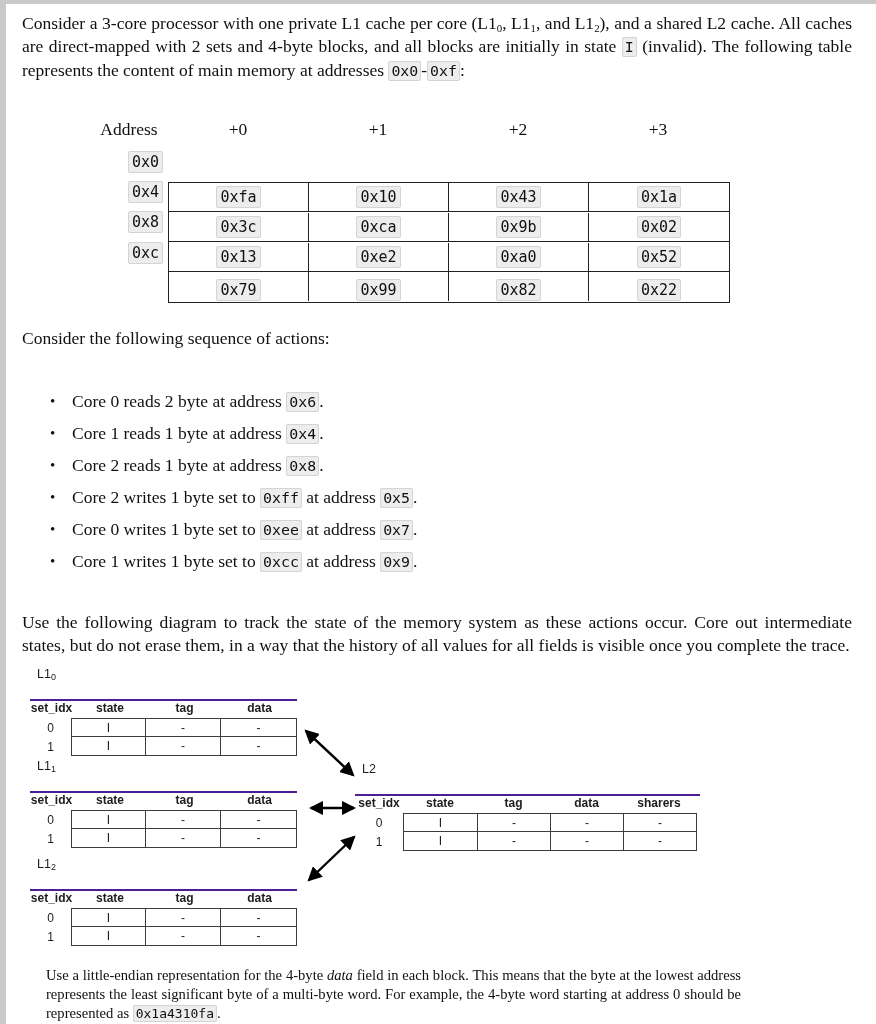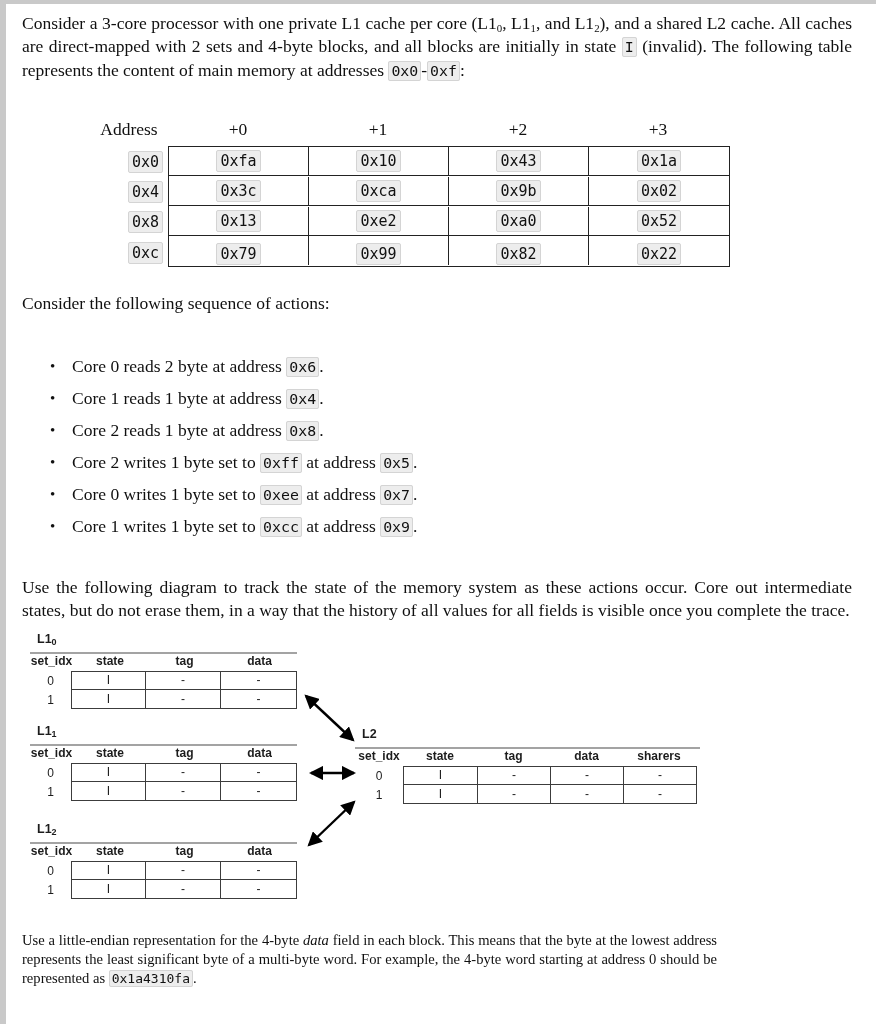--- a/index.html
+++ b/index.html
@@ -38,20 +38,21 @@
   .addr-col { width:78px; display:flex; flex-direction:column; padding-top:1px; }
   .addr-cell {
     height:30.2px; display:flex; align-items:center; justify-content:flex-end;
     padding-right:5px;
   }
   .addr-cell code.chip, .mem-cell code.chip { font-size:15px; padding:1px 3px; }
   .mem-grid {
     display:grid; grid-template-columns:repeat(4,140px);
     border:1.5px solid #222;
     height:121px;
+    margin-top:36px;
   }
   .mem-cell {
     height:29px; display:flex; align-items:center; justify-content:center;
     border-right:1.5px solid #222; border-bottom:1.5px solid #222;
   }
   .mem-cell:nth-child(4n) { border-right:none; }
   .mem-cell:nth-child(n+13) { border-bottom:none;align-items:flex-end; }
 
   
   .actions-intro { margin-top:24px; }
@@ -62,22 +63,22 @@
   .action-item .bullet { width:22px; margin-left:28px; font-size:15px; }
   .instructions { margin-top:40px; }
 
   
   .diagram {
     position:relative; height:292px; margin-top:8px;
     font-family:"Liberation Sans", sans-serif; color:#1c1c1c;
   }
   .cblock { position:absolute; }
   .ctitle {
-    font-weight:bold; font-size:12.5px; padding-left:7px; padding-bottom:6px;
-    border-bottom:2px solid #a3a3a3;
+    font-weight:normal; font-size:12.5px; padding-left:7px; padding-bottom:18px;
+    border-bottom:2px solid #4c1d95;
   }
   .ctitle sub { font-size:9px; line-height:0; vertical-align:-0.2em; }
   .chead {
     display:grid; font-weight:bold; font-size:12px;
   }
   .chead div { text-align:center; }
   .l1cols { grid-template-columns:43px 74px 75px 75px; }
   .l2cols { grid-template-columns:48px 74px 73px 73px 72px; }
   .cbody { display:flex; margin-top:3px; }
   .setcol { display:flex; flex-direction:column; }
@@ -96,21 +97,21 @@
   }
   .cgrid.g3 .ccell:nth-child(3n) { border-right:none; }
   .cgrid.g3 .ccell:nth-child(n+4) { border-bottom:none; }
   .cgrid.g4 .ccell:nth-child(4n) { border-right:none; }
   .cgrid.g4 .ccell:nth-child(n+5) { border-bottom:none; }
   .arrow-layer { position:absolute; left:0; top:0; pointer-events:none; }
 
   
   .footnote {
     margin-top:9px; width:695px;
-    font-size:14.6px; line-height:19px; text-align:justify;
+    font-size:14.6px; line-height:19px; text-align:justify;margin-left:24px;
   }
   .footnote code.chip { font-size:13px; }
 </style>
 </head>
 <body>
 
 <div class="content">
 
   <p class="body-text"><span>Consider a 3-core processor with one private L1 cache per core (L1</span><sub class="lsub">0</sub><span>, L1</span><sub class="lsub">1</sub><span>, and L1</span><sub class="lsub">2</sub><span>), and a shared L2 cache. All caches are direct-mapped with 2 sets and 4-byte blocks, and all blocks are initially in state </span><code class="chip">I</code><span> (invalid). The following table represents the content of main memory at addresses </span><code class="chip">0x0</code><span>-</span><code class="chip">0xf</code><span>:</span></p>
 

